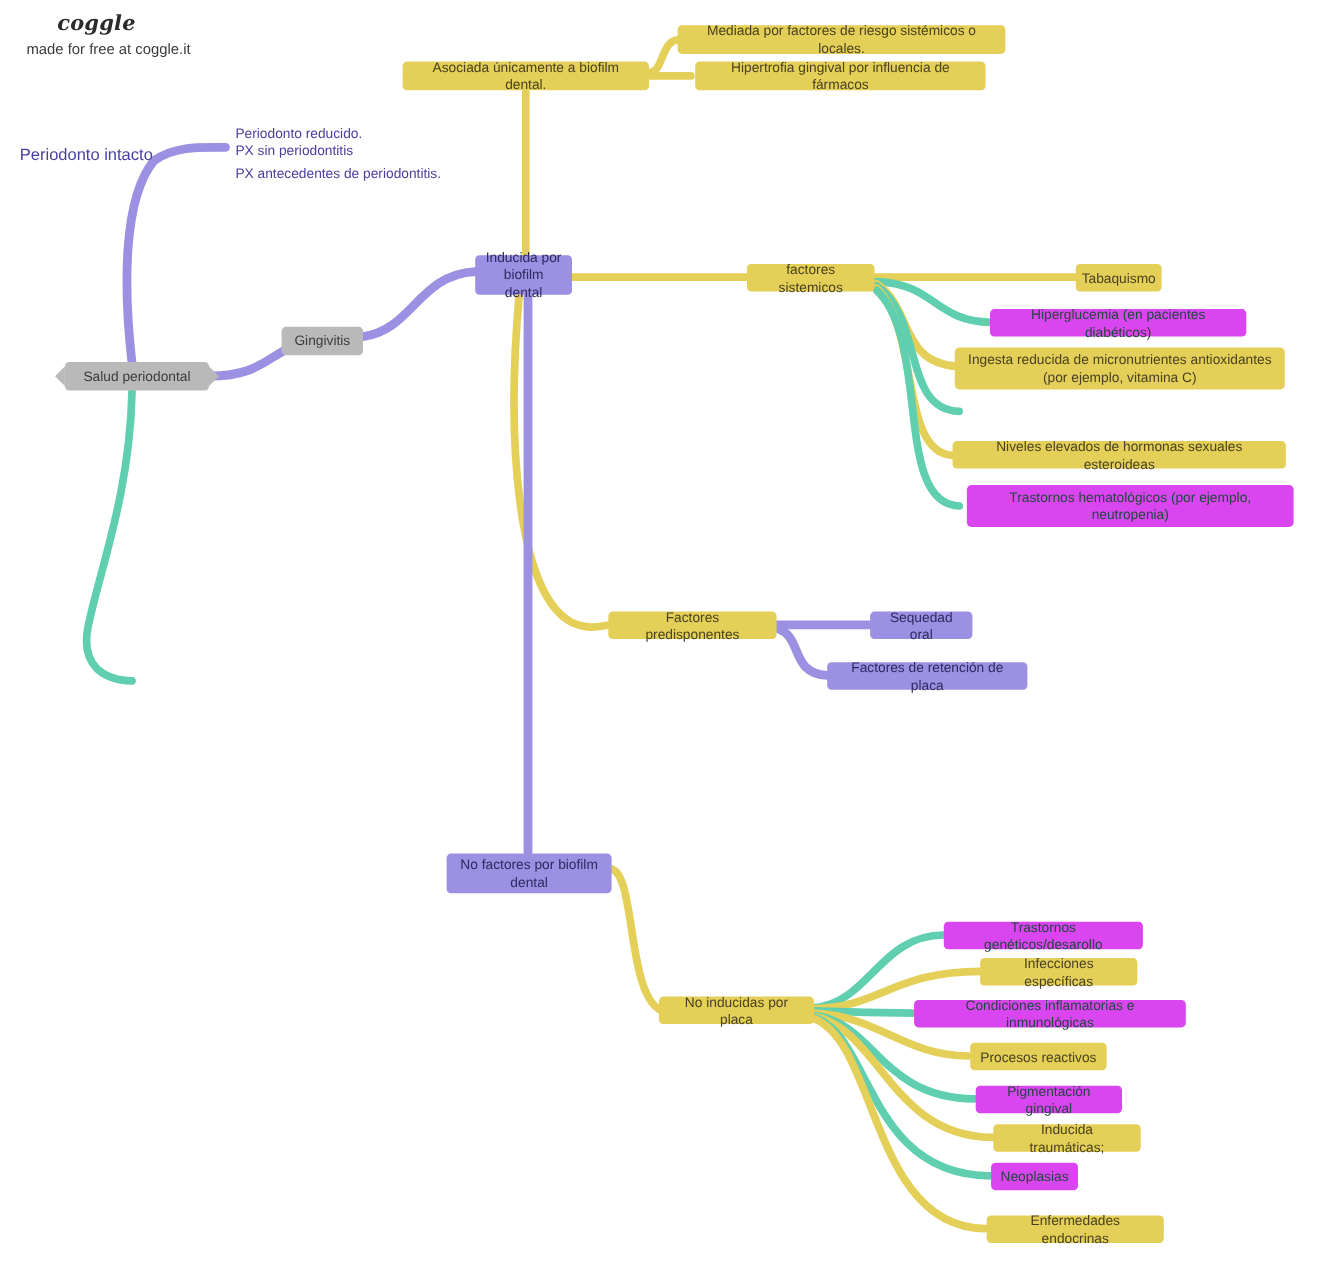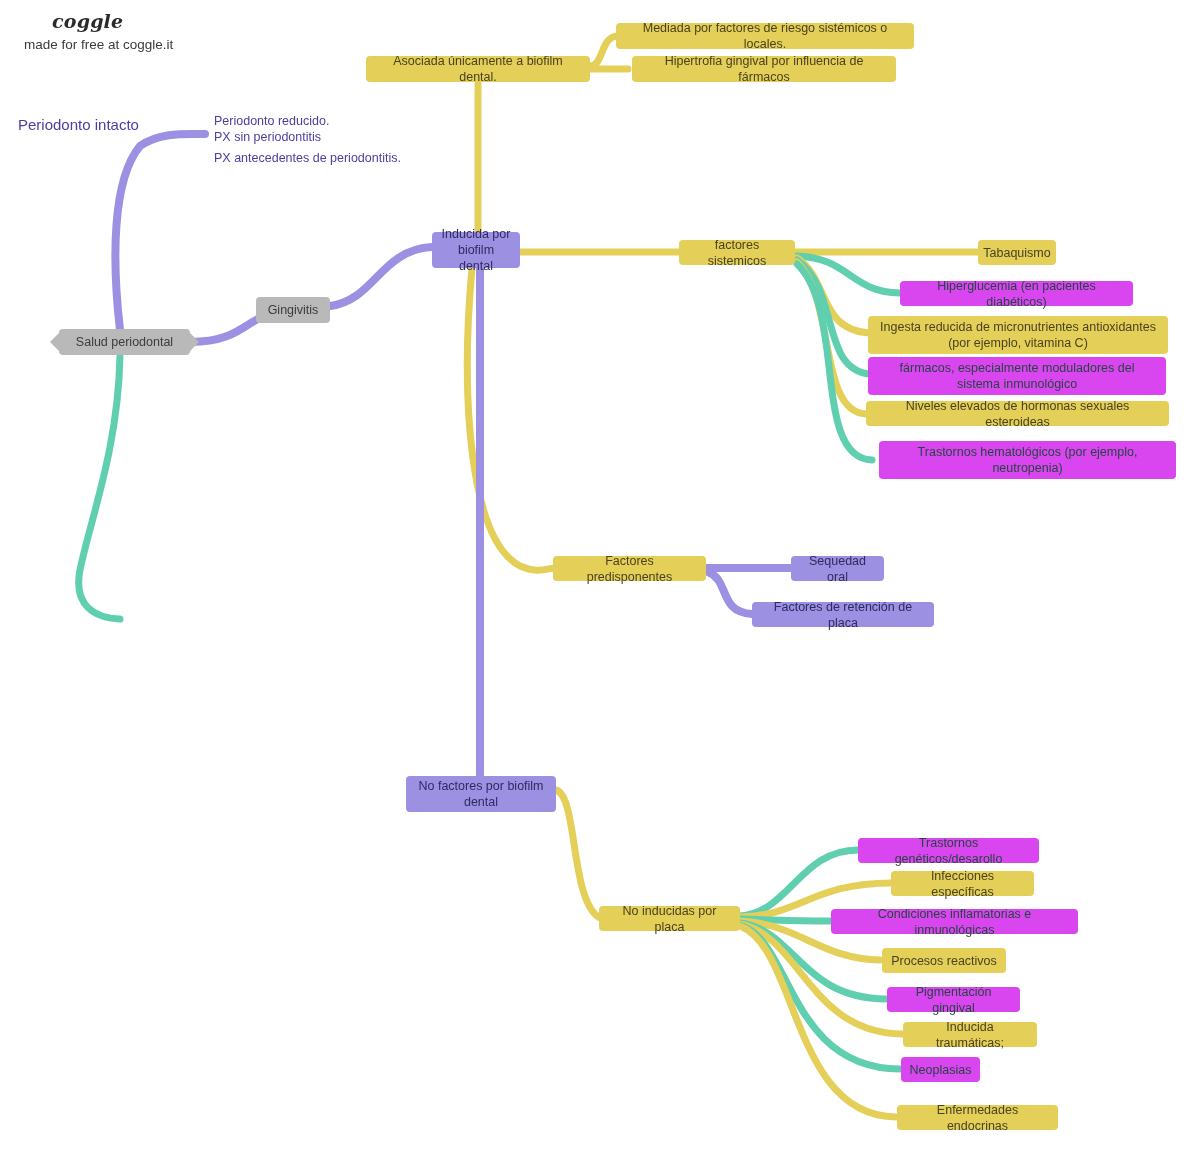--- a/index.html
+++ b/index.html
@@ -19,21 +19,21 @@
   
   .chev-l:before,.chev-r:after{content:"";position:absolute;top:50%;
       transform:translateY(-50%);width:0;height:0;}
   .chev-l:before{left:-9px;border-top:9px solid transparent;border-bottom:9px solid transparent;
       border-right:9px solid #b9b9b9;}
   .chev-r:after{right:-9px;border-top:9px solid transparent;border-bottom:9px solid transparent;
       border-left:9px solid #b9b9b9;}
 
   .plaintext{position:absolute;font-size:12.5px;line-height:1.3;color:#4a3fa0;white-space:pre-line;}
   .plaintext.teal-txt{color:#3d7f72;}
-  .bigtext{position:absolute;font-size:15px;color:#4a3fa0;}
+  .bigtext{position:absolute;font-size:15px;color:#4a3fa0;margin-top:16px;}
 
   .logo{position:absolute;left:24px;top:10px;}
   .logo-mark{font-family:"DejaVu Serif",serif;font-style:italic;font-weight:700;
              font-size:19px;color:#2b2b2b;letter-spacing:.2px;margin-left:28px;}
   .logo-sub{font-size:13.5px;color:#3b3b3b;margin-top:5px;}
 </style>
 </head>
 <body>
 
 <div id="canvas">
@@ -132,23 +132,20 @@
 
   <div class="node n-yellow" style="left:978px;top:240px;width:78px;height:25px;">
     <span>Tabaquismo</span>
   </div>
   <div class="node n-teal" style="left:900px;top:281px;width:233px;height:25px;">
     <span>Hiperglucemia (en pacientes diabéticos)</span>
   </div>
   <div class="node n-yellow" style="left:868px;top:316px;width:300px;height:38px;">
     <span>Ingesta reducida de micronutrientes antioxidantes (por ejemplo, vitamina C)</span>
   </div>
-  <div class="node n-teal" style="left:868px;top:357px;width:298px;height:38px;">
-    <span>fármacos, especialmente moduladores del sistema inmunológico</span>
-  </div>
   <div class="node n-yellow" style="left:866px;top:401px;width:303px;height:25px;">
     <span>Niveles elevados de hormonas sexuales esteroideas</span>
   </div>
   <div class="node n-teal" style="left:879px;top:441px;width:297px;height:38px;">
     <span>Trastornos hematológicos (por ejemplo, neutropenia)</span>
   </div>
 
   <div class="node n-yellow" style="left:553px;top:556px;width:153px;height:25px;">
     <span>Factores predisponentes</span>
   </div>

